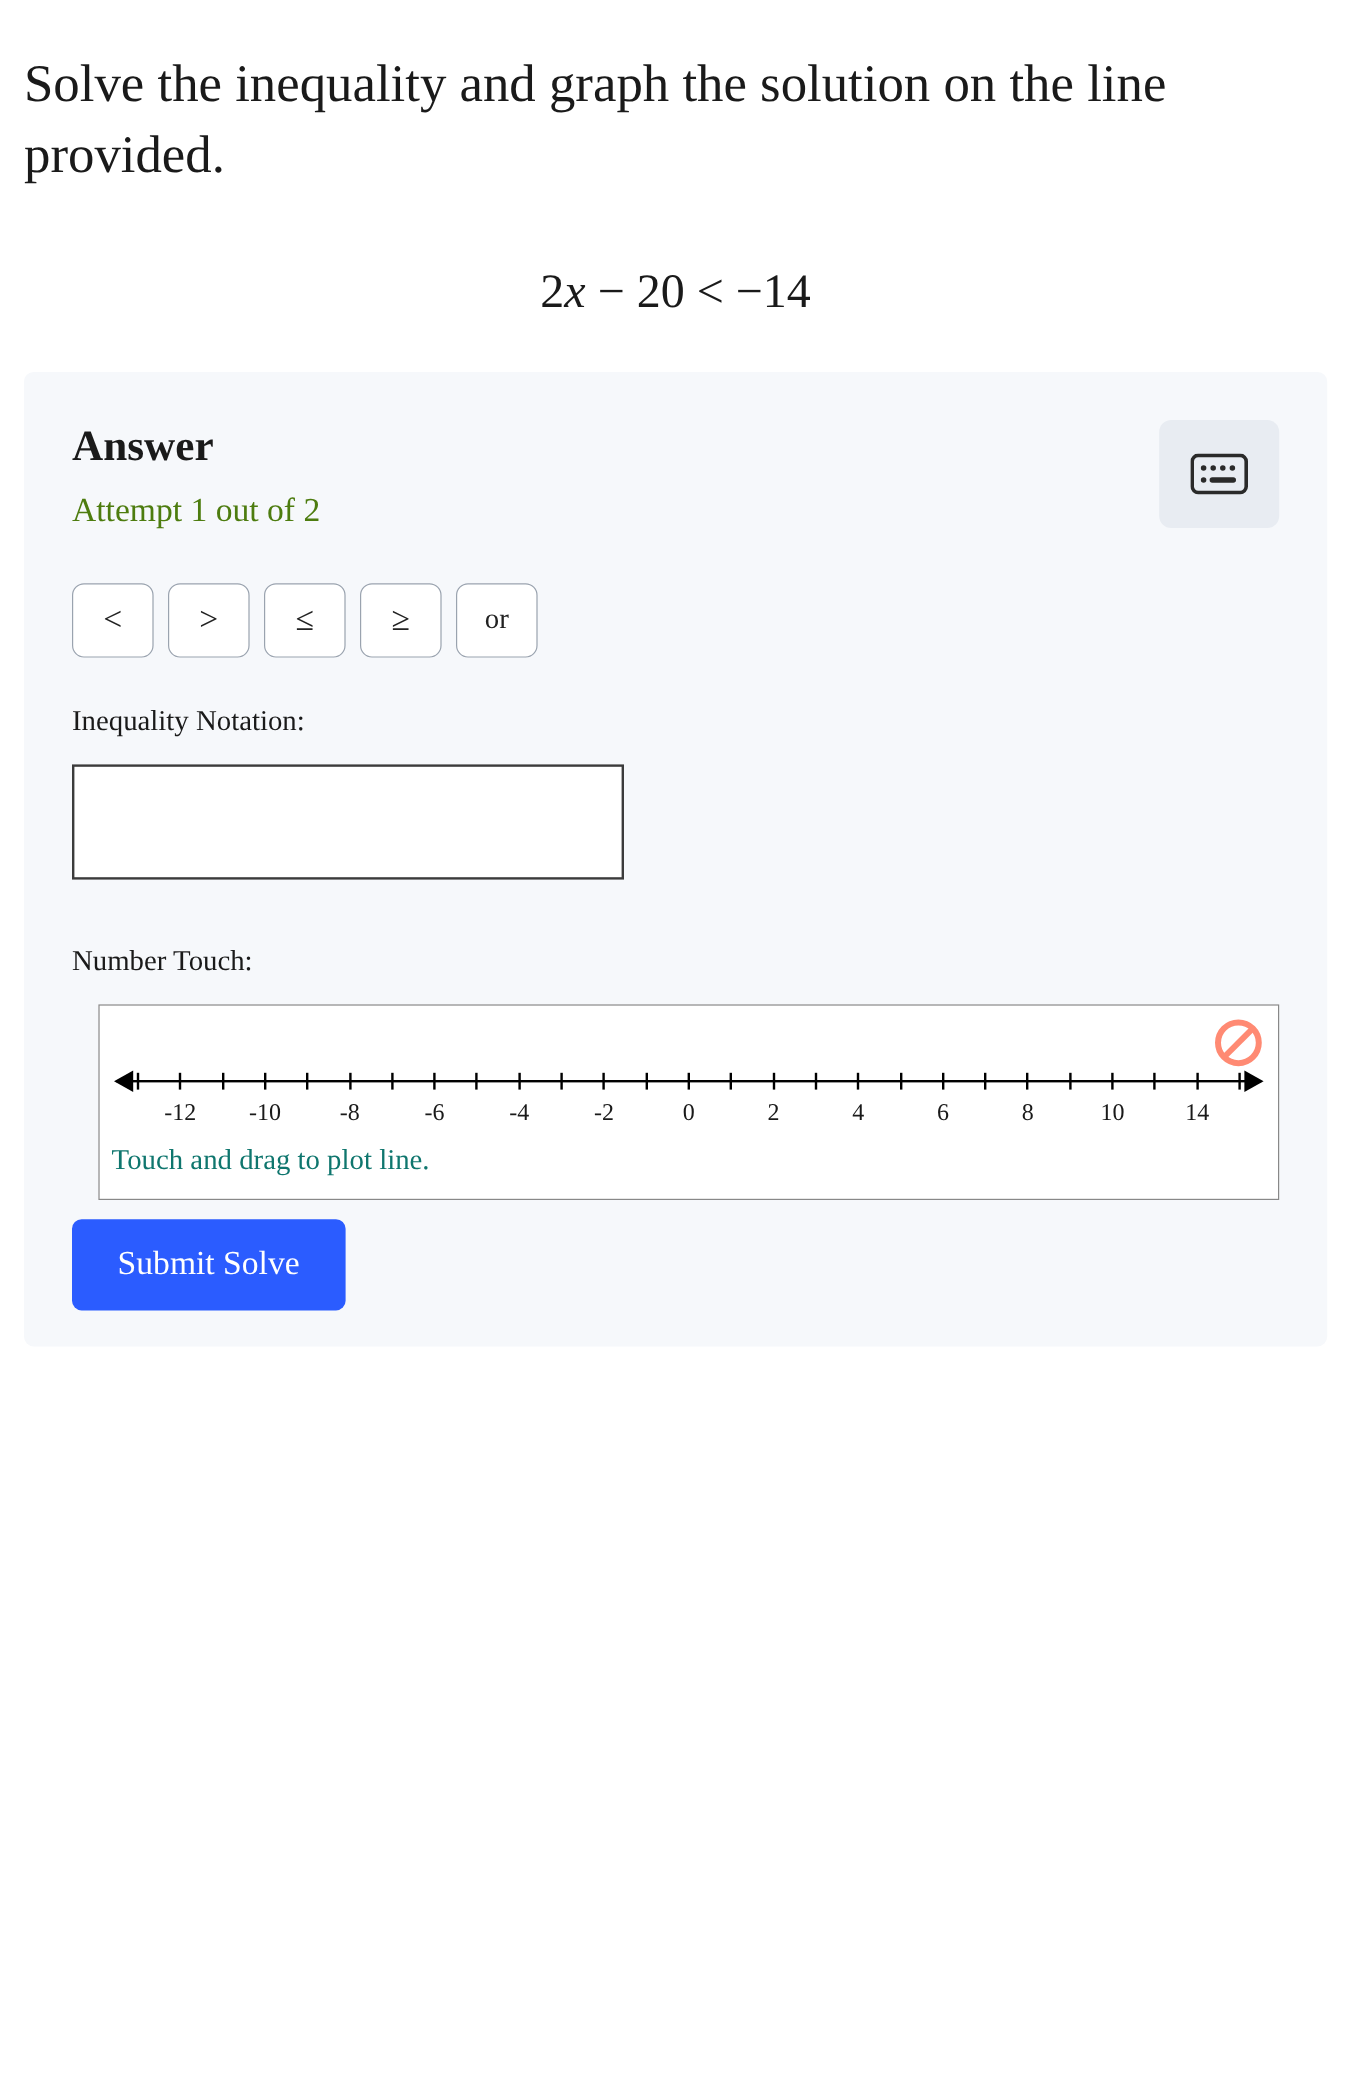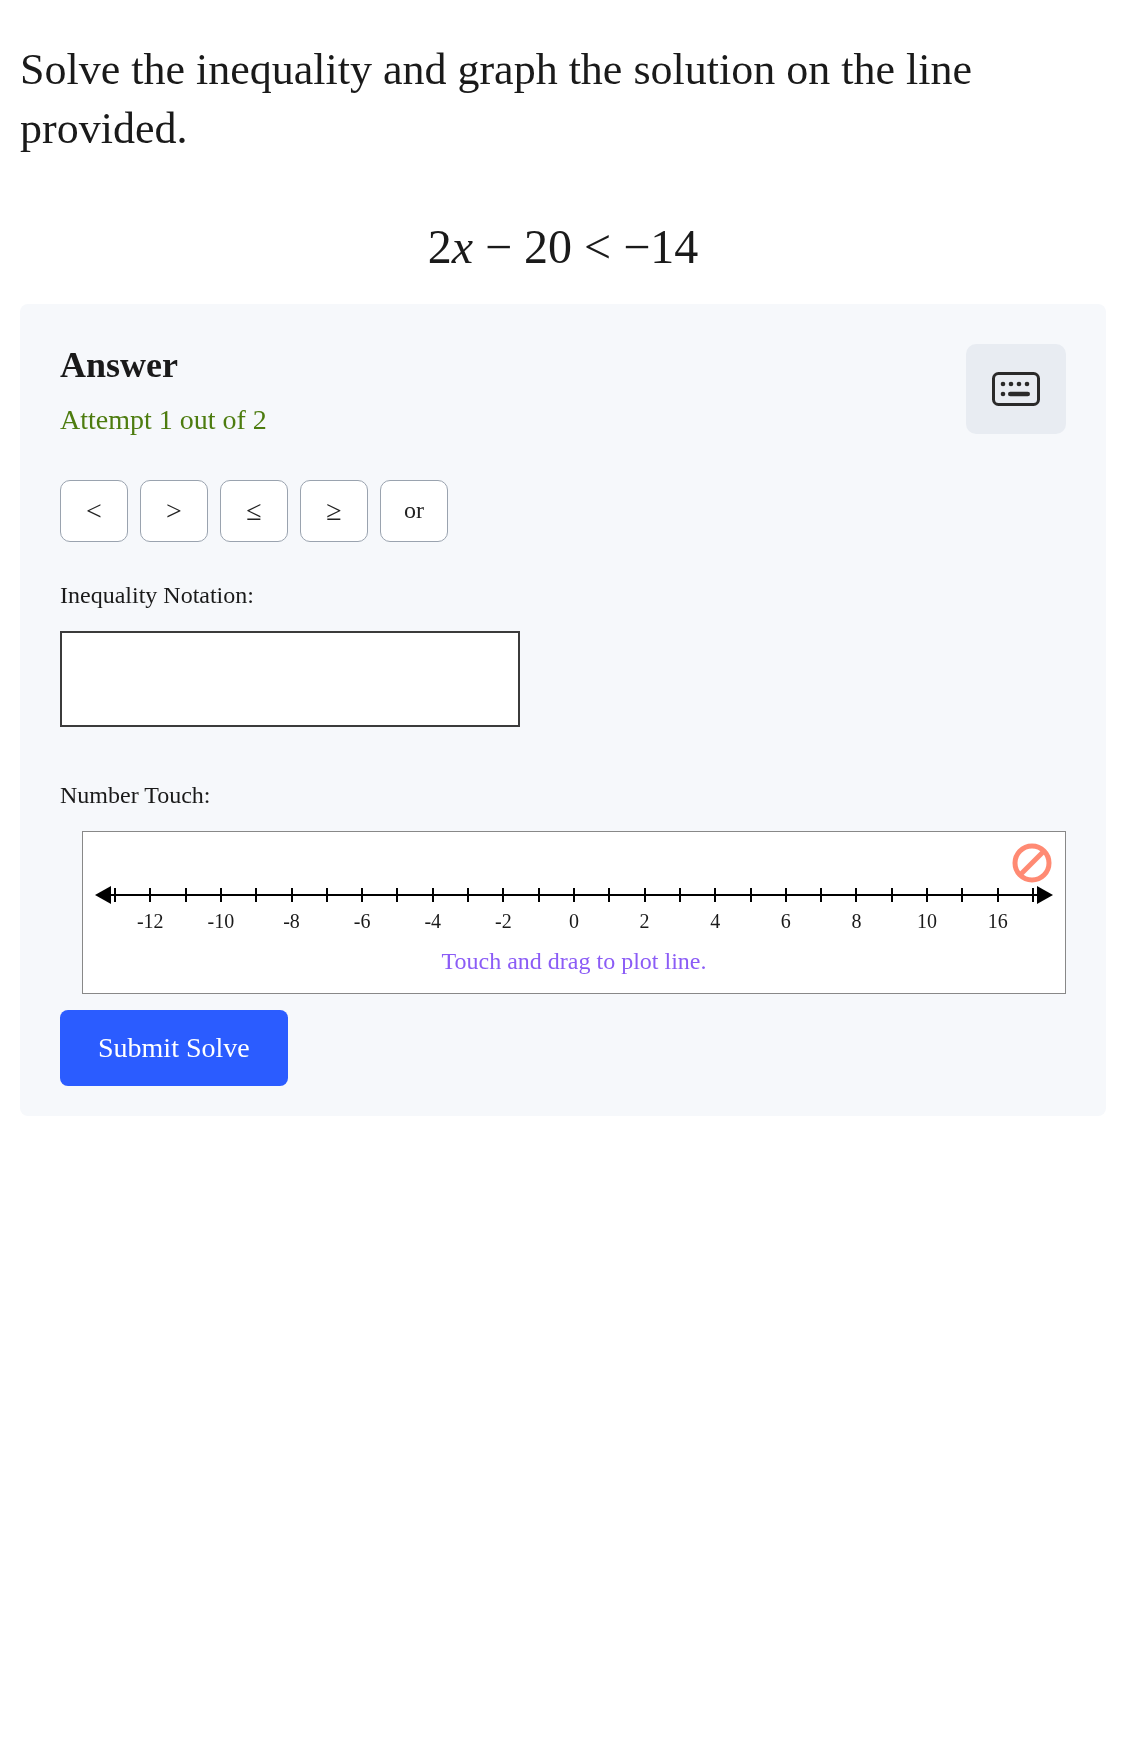--- a/index.html
+++ b/index.html
@@ -12,23 +12,23 @@
   .container {
     padding: 40px 20px 20px 20px;
   }
   .question-title {
     font-size: 44px;
     line-height: 1.35;
     font-weight: 400;
     margin-bottom: 60px;
   }
   .equation {
-    font-size: 48px;
+    font-size: 40px;
     text-align: center;
-    margin: 40px 0 30px 0;
+    margin: 40px 0 44px 0;
     font-family: 'Times New Roman', serif;
   }
   .equation .var {
     font-style: italic;
   }
   .answer-card {
     background: #f6f8fb;
     border-radius: 8px;
     padding: 40px 40px 30px 40px;
     position: relative;
@@ -154,23 +154,22 @@
   }
   .tick-label {
     position: absolute;
     top: 22px;
     font-size: 20px;
     transform: translateX(-50%);
     font-family: Georgia, serif;
     white-space: nowrap;
   }
   .drag-hint {
-    text-align: center;
     font-size: 24px;
-    color: #8b5cf6;
+    color: #0f766e;
     margin-top: 6px;
   }
   .submit-btn {
     margin-top: 8px;
     background: #2b5cff;
     color: #fff;
     border: none;
     border-radius: 8px;
     padding: 22px 38px;
     font-size: 28px;
@@ -266,21 +265,21 @@
             <div class="tick" style="left: 73.0769%;"></div>
             <div class="tick-label" style="left: 73.0769%;">6</div>
             <div class="tick" style="left: 76.9231%;"></div>
             <div class="tick" style="left: 80.7692%;"></div>
             <div class="tick-label" style="left: 80.7692%;">8</div>
             <div class="tick" style="left: 84.6154%;"></div>
             <div class="tick" style="left: 88.4615%;"></div>
             <div class="tick-label" style="left: 88.4615%;">10</div>
             <div class="tick" style="left: 92.3077%;"></div>
             <div class="tick" style="left: 96.1538%;"></div>
-            <div class="tick-label" style="left: 96.1538%;">16</div>
+            <div class="tick-label" style="left: 96.1538%;">14</div>
             <div class="tick" style="left: 100%;"></div>
           </div>
       </div>
       <div class="drag-hint">Touch and drag to plot line.</div>
     </div>
 
     <button class="submit-btn">Submit Solve</button>
   </div>
 
 </div>

